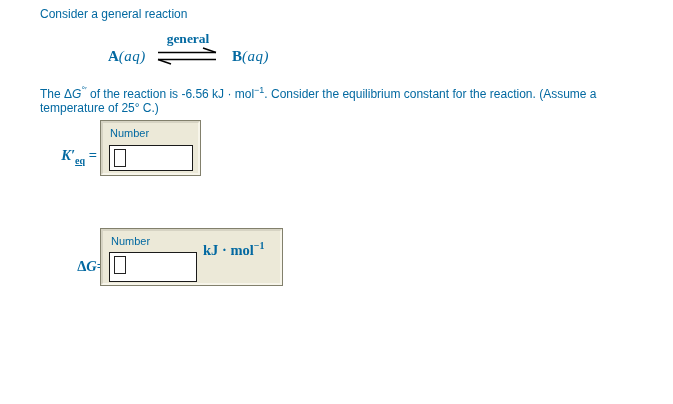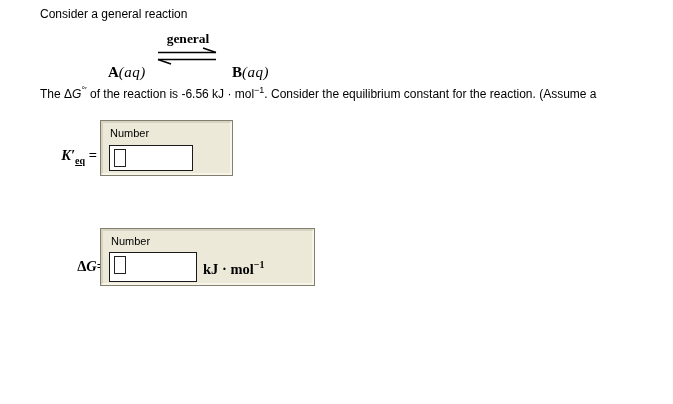--- a/index.html
+++ b/index.html
@@ -1,38 +1,38 @@
 <!DOCTYPE html>
 <html><head>
 <meta charset="utf-8">
 <style>
   html,body{margin:0;padding:0;background:#fff;}
   .canvas{
     position:relative;width:673px;height:360px;background:#fff;
-    font-family:"Liberation Sans",sans-serif;color:#000000;overflow:hidden;
+    font-family:"Liberation Sans",sans-serif;color:#0369a1;overflow:hidden;
   }
   .intro{position:absolute;left:40px;top:7px;font-size:12px;}
 
   
-  .species{position:absolute;font-family:"Liberation Serif",serif;font-size:15px;line-height:20px;margin-top:16px;}
+  .species{position:absolute;font-family:"Liberation Serif",serif;font-size:15px;line-height:20px;}
   .species .sym{font-weight:bold;}
   .species .state{font-style:italic;letter-spacing:0.5px;}
   .enzyme{
     position:absolute;left:158px;top:31px;width:60px;text-align:center;
     font-family:"Liberation Serif",serif;font-weight:bold;font-size:13.5px;
   }
   .arrows{position:absolute;left:156px;top:47px;}
 
   
   .para{position:absolute;left:40px;font-size:12px;line-height:14px;width:600px;}
   .ital{font-style:italic;}
   .sup{vertical-align:super;font-size:9px;line-height:0;}
 
   
-  .panel{position:absolute;background:#ece9d8;border:1px solid #82806c;padding-left:32px;}
+  .panel{position:absolute;background:#ece9d8;border:1px solid #82806c;}
   .panel::before{
     content:"";position:absolute;left:0;top:0;right:0;bottom:0;
     border:2px solid #d6d3c3;border-right-color:#f7f5ea;border-bottom-color:#f7f5ea;
     pointer-events:none;
   }
   .panel .num-label{position:absolute;font-size:11px;}
   .field{
     position:absolute;background:#ffffff;border:1px solid #1a1a1a;cursor:text;
   }
   .cursor-box{
@@ -71,20 +71,21 @@
     <line x1="2" y1="12.5" x2="60" y2="12.5" stroke="#000" stroke-width="1.4"></line>
     <line x1="2" y1="12.5" x2="15" y2="17" stroke="#000" stroke-width="1.4"></line>
   </svg>
 
   <div class="species" style="left:232px;top:46px;">
     <span class="sym">B</span><span class="state">(aq)</span>
   </div>
 
   <div class="para" style="top:87px;">
     <span>The </span><span>Δ</span><span class="ital">G</span><span class="sup">°′</span><span> of the reaction is -6.56 kJ · mol</span><span class="sup">−1</span><span>. Consider the equilibrium constant for the reaction. (Assume a</span><br>
+    <span>temperature of 25° C.)</span>
   </div>
 
   <div class="math-label" style="left:50px;top:147px;width:47px;">
     <span class="kital">K′</span><sub>eq</sub><span> =</span>
   </div>
 
   <div class="panel" style="left:100px;top:120px;width:99px;height:54px;">
     <div class="num-label" style="left:9px;top:6px;">Number</div>
     <div class="field" style="left:8px;top:24px;width:82px;height:24px;">
       <span class="cursor-box"></span>
@@ -96,18 +97,18 @@
   <div class="math-label" style="left:58px;top:258px;width:47px;">
     <span>Δ</span><span class="kital">G</span><span>=</span>
   </div>
 
   <div class="panel" style="left:100px;top:228px;width:181px;height:56px;">
     <div class="num-label" style="left:10px;top:6px;">Number</div>
     <div class="field" style="left:8px;top:23px;width:86px;height:28px;">
       <span class="cursor-box"></span>
       <span></span>
     </div>
-    <div class="unit" style="left:102px;top:32px;">
+    <div class="unit" style="left:102px;top:13px;">
       <span>kJ · mol</span><span class="sup">−1</span>
     </div>
   </div>
 
 </div>
 
 </body></html>

